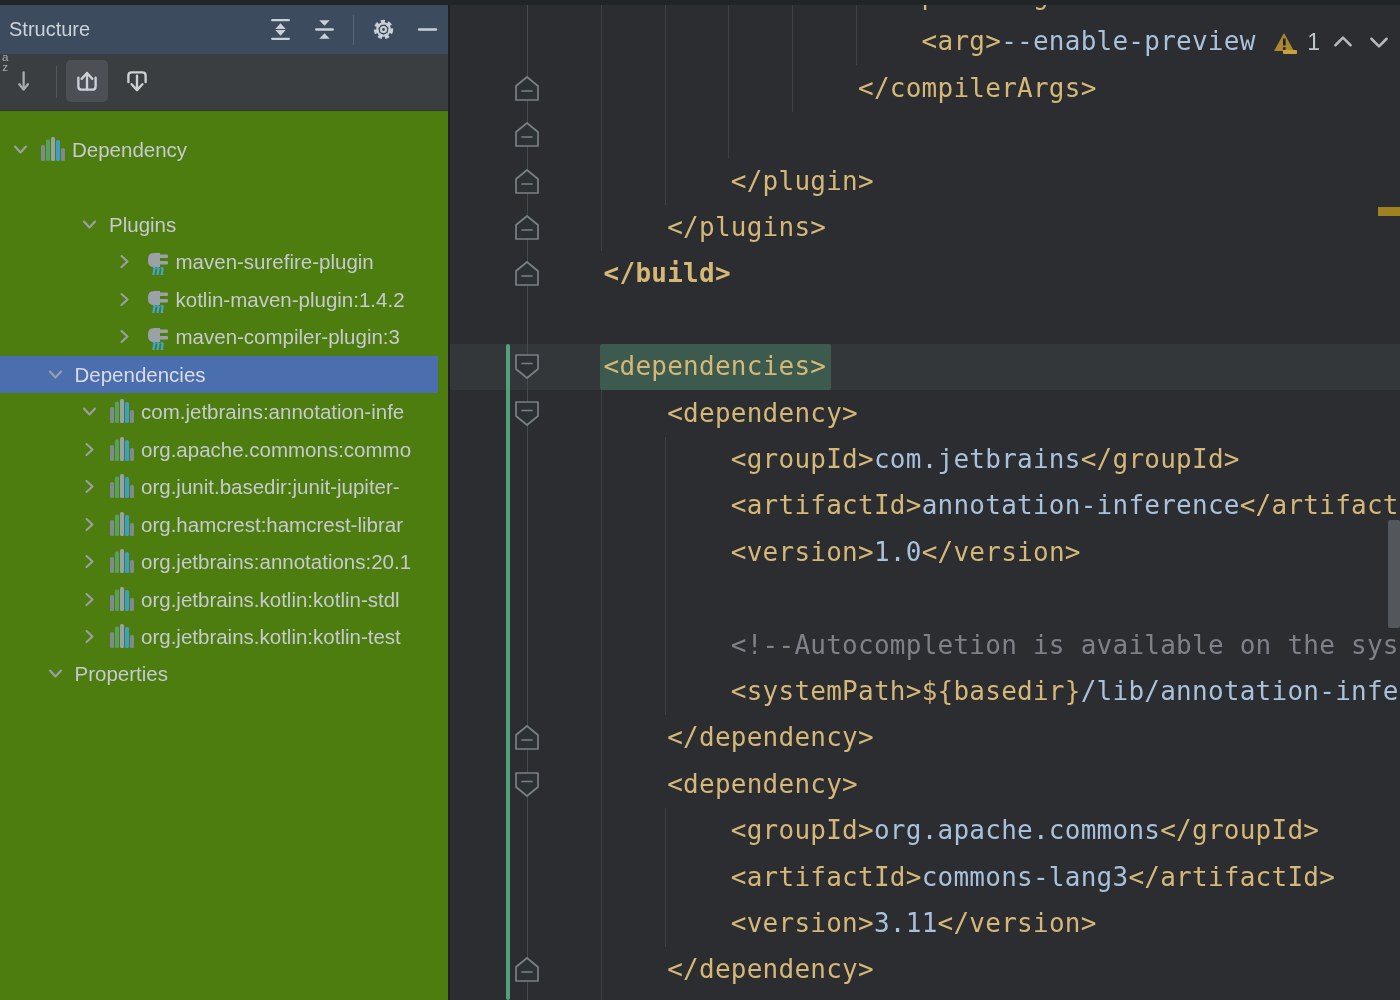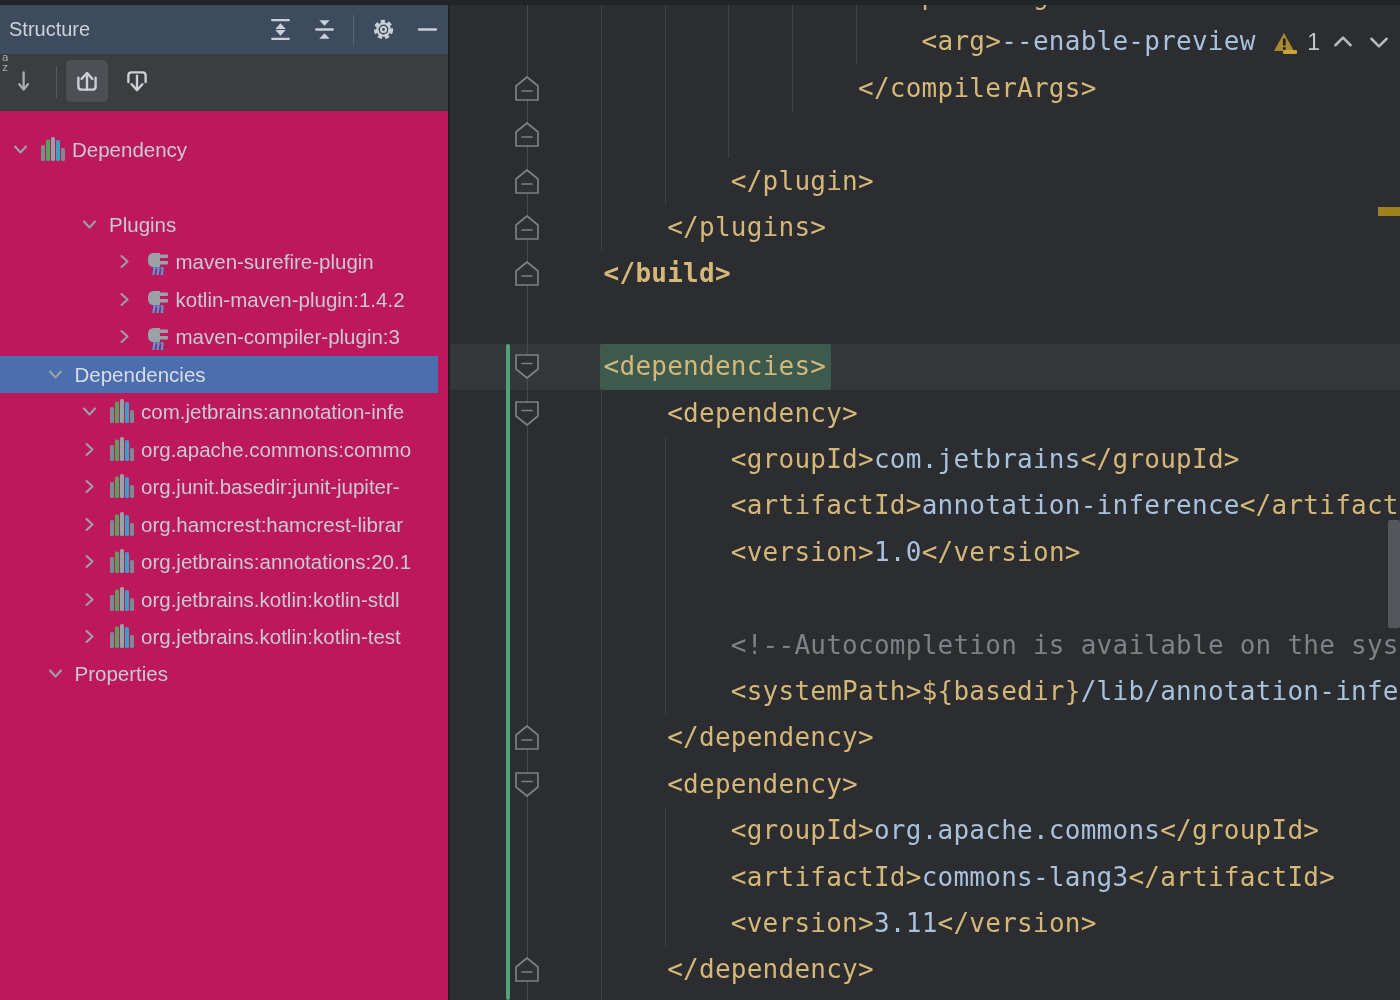--- a/index.html
+++ b/index.html
@@ -1,20 +1,20 @@
 <!DOCTYPE html>
 <html style="--c-tag: #D5B778; --c-text: #A8C1DC; --c-comment: #7E8288;"><head>
 <meta charset="utf-8">
 <style>
   html,body{margin:0;padding:0;background:#2B2D30;width:1400px;height:1000px;overflow:hidden;}
   #app{position:relative;width:1400px;height:1000px;background:#2B2D30;font-family:"Liberation Sans",sans-serif;}
   #topstrip{position:absolute;left:0;top:0;width:1400px;height:5px;background:#222528;z-index:40;}
 
   
-  #structure-panel{position:absolute;left:0;top:0;width:448px;height:1000px;background:#be185d;overflow:hidden;}
+  #structure-panel{position:absolute;left:0;top:0;width:448px;height:1000px;background:#4d7c0f;overflow:hidden;}
   #structure-header{position:absolute;left:0;top:5px;width:448px;height:49px;background:#3D4B5E;display:flex;align-items:center;}
   #structure-title{color:#CDD2D9;font-size:20px;padding-left:9px;flex:0 0 auto;}
   .hicons{position:absolute;right:6px;top:0;height:49px;display:flex;align-items:center;gap:14px;}
   .hbtn{width:30px;height:30px;display:flex;align-items:center;justify-content:center;border-radius:4px;}
   .hsep{width:1px;height:30px;background:#5A6675;}
   #structure-toolbar{position:absolute;left:0;top:54px;width:448px;height:56px;background:#3B3E41;border-bottom:1px solid #333638;}
   .tbtn{position:absolute;width:42px;height:42px;top:6px;border-radius:5px;display:flex;align-items:center;justify-content:center;}
   .tbtn.active{background:#4C5054;}
   .tsep{position:absolute;left:56px;top:12px;width:1px;height:32px;background:#54585C;}
 

